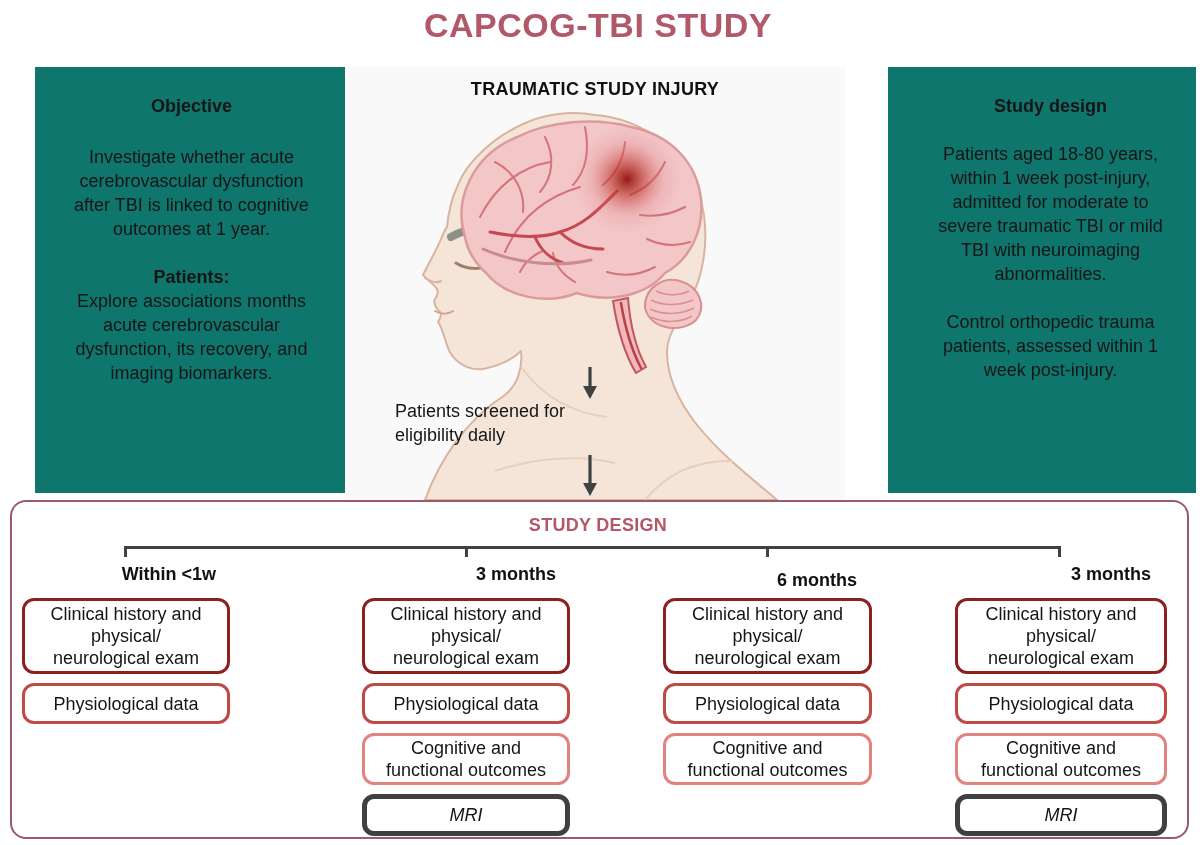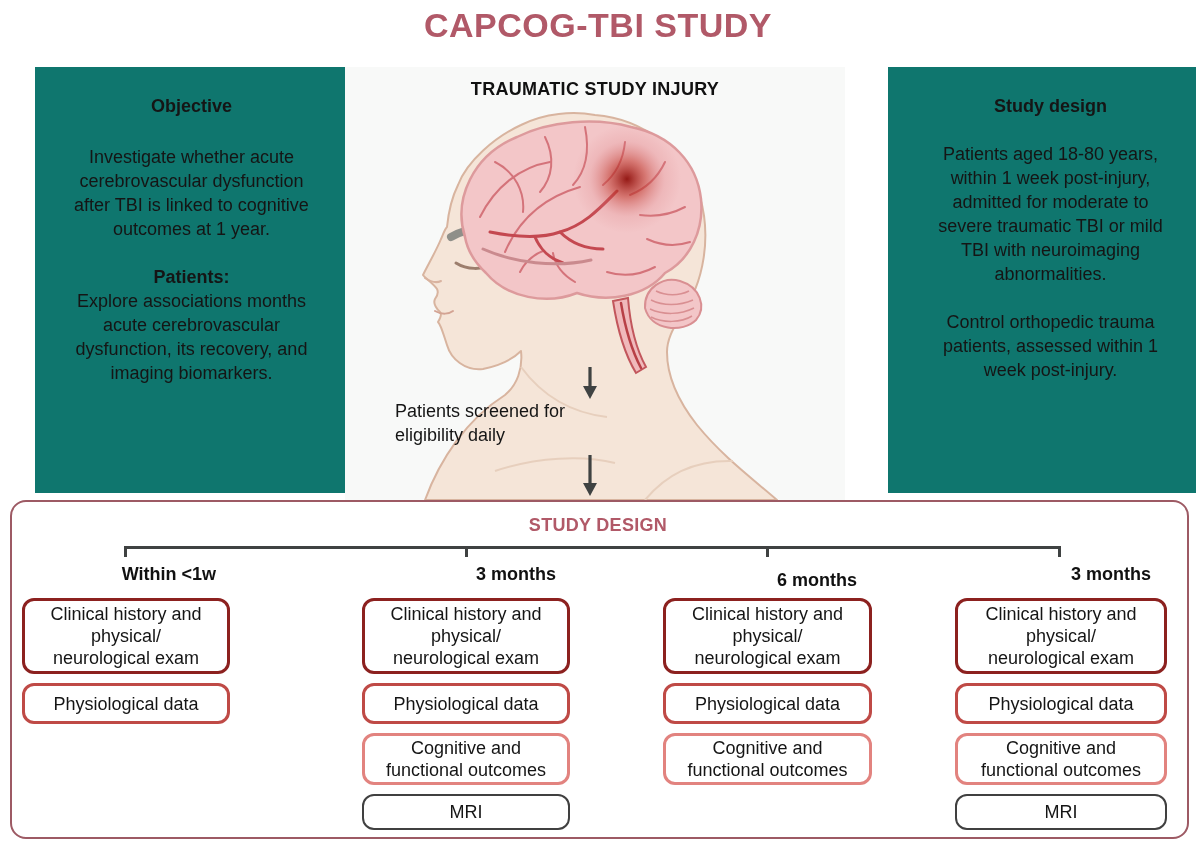--- a/index.html
+++ b/index.html
@@ -52,21 +52,21 @@
 
   .tp-col { top:598px; }
   .tp-box {
     box-sizing:content-box; border-radius:12px; background:#ffffff; margin-bottom:9px;
     display:flex; align-items:center; justify-content:center;
     text-align:center; white-space:pre-line; font-size:18px; line-height:22px; color:#151515;
   }
   .b1 { border:3px solid #8c211f; height:70px; }
   .b2 { border:3px solid #bf4a46; height:35px; }
   .b3 { border:3px solid #e2837f; height:46px; }
-  .b4 { border:2px solid #404040; height:32px; }
+  .b4 { border:5px solid #404040; height:32px;font-style:italic; }
 </style>
 </head>
 <body>
 
 <div id="page">
 
   <div id="main-title" class="abs">CAPCOG-TBI STUDY</div>
 
   <div id="objective-panel" class="abs side-panel">
     <div class="panel-heading" style="margin-bottom:27px;">Objective</div>

